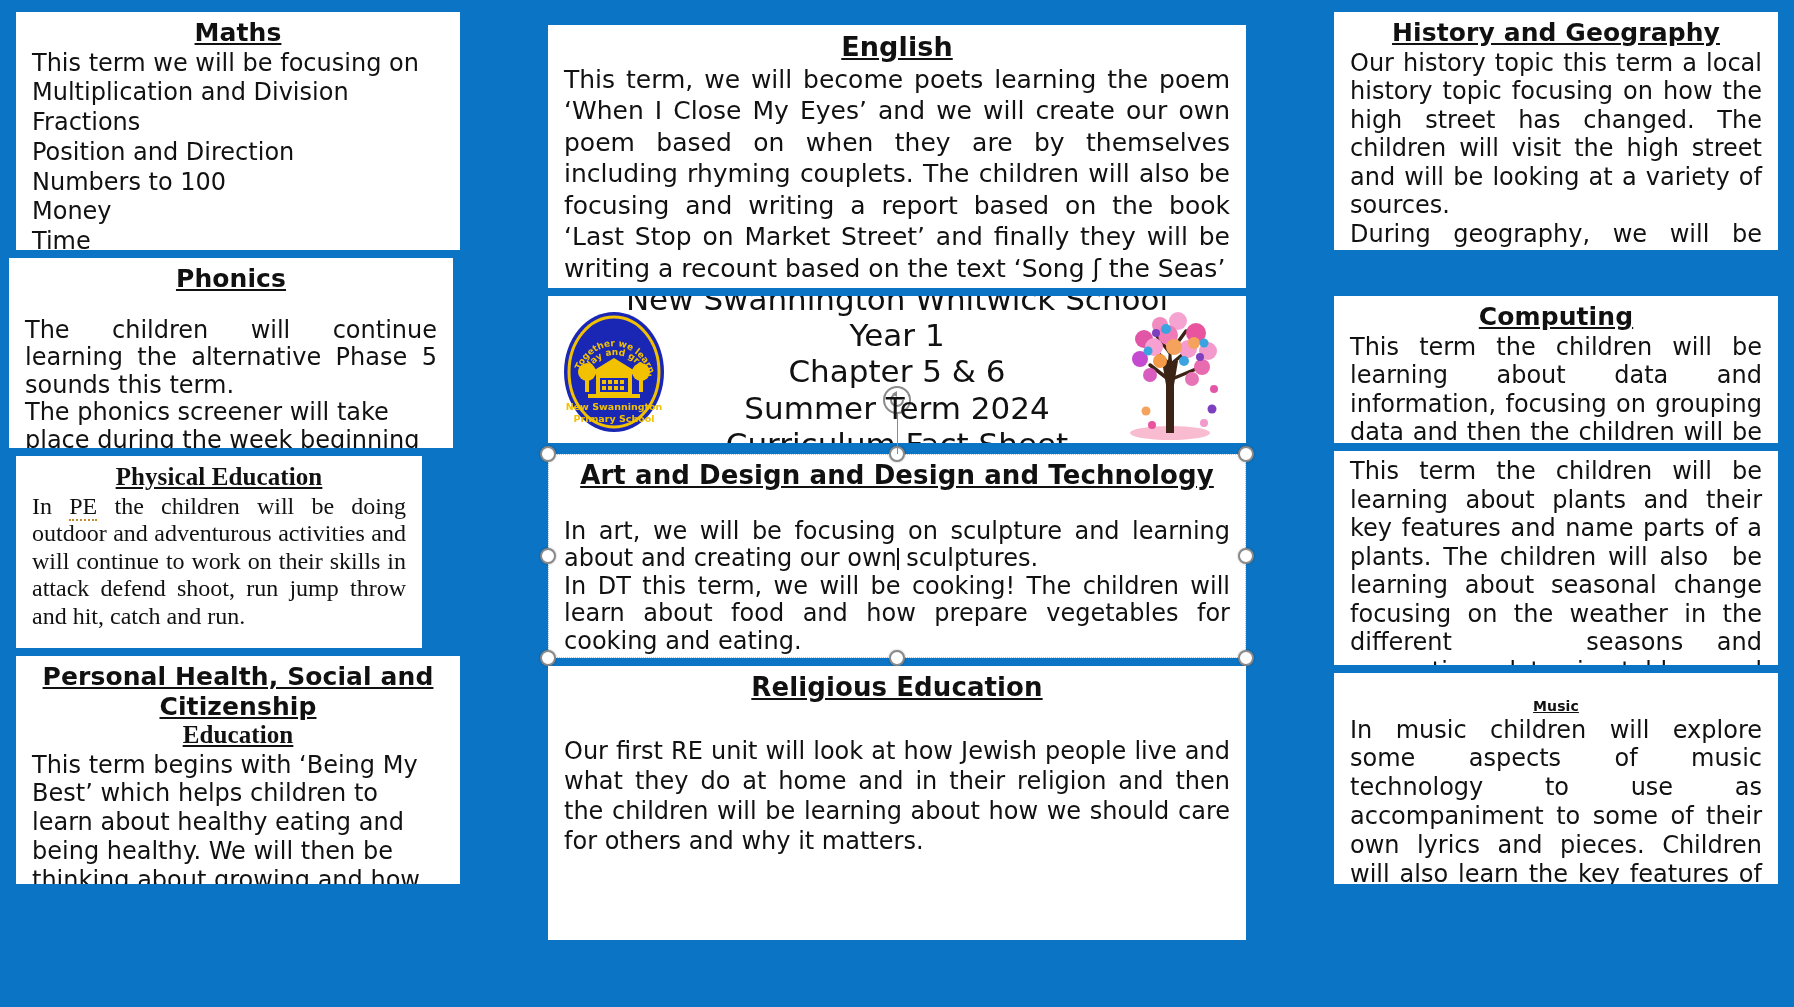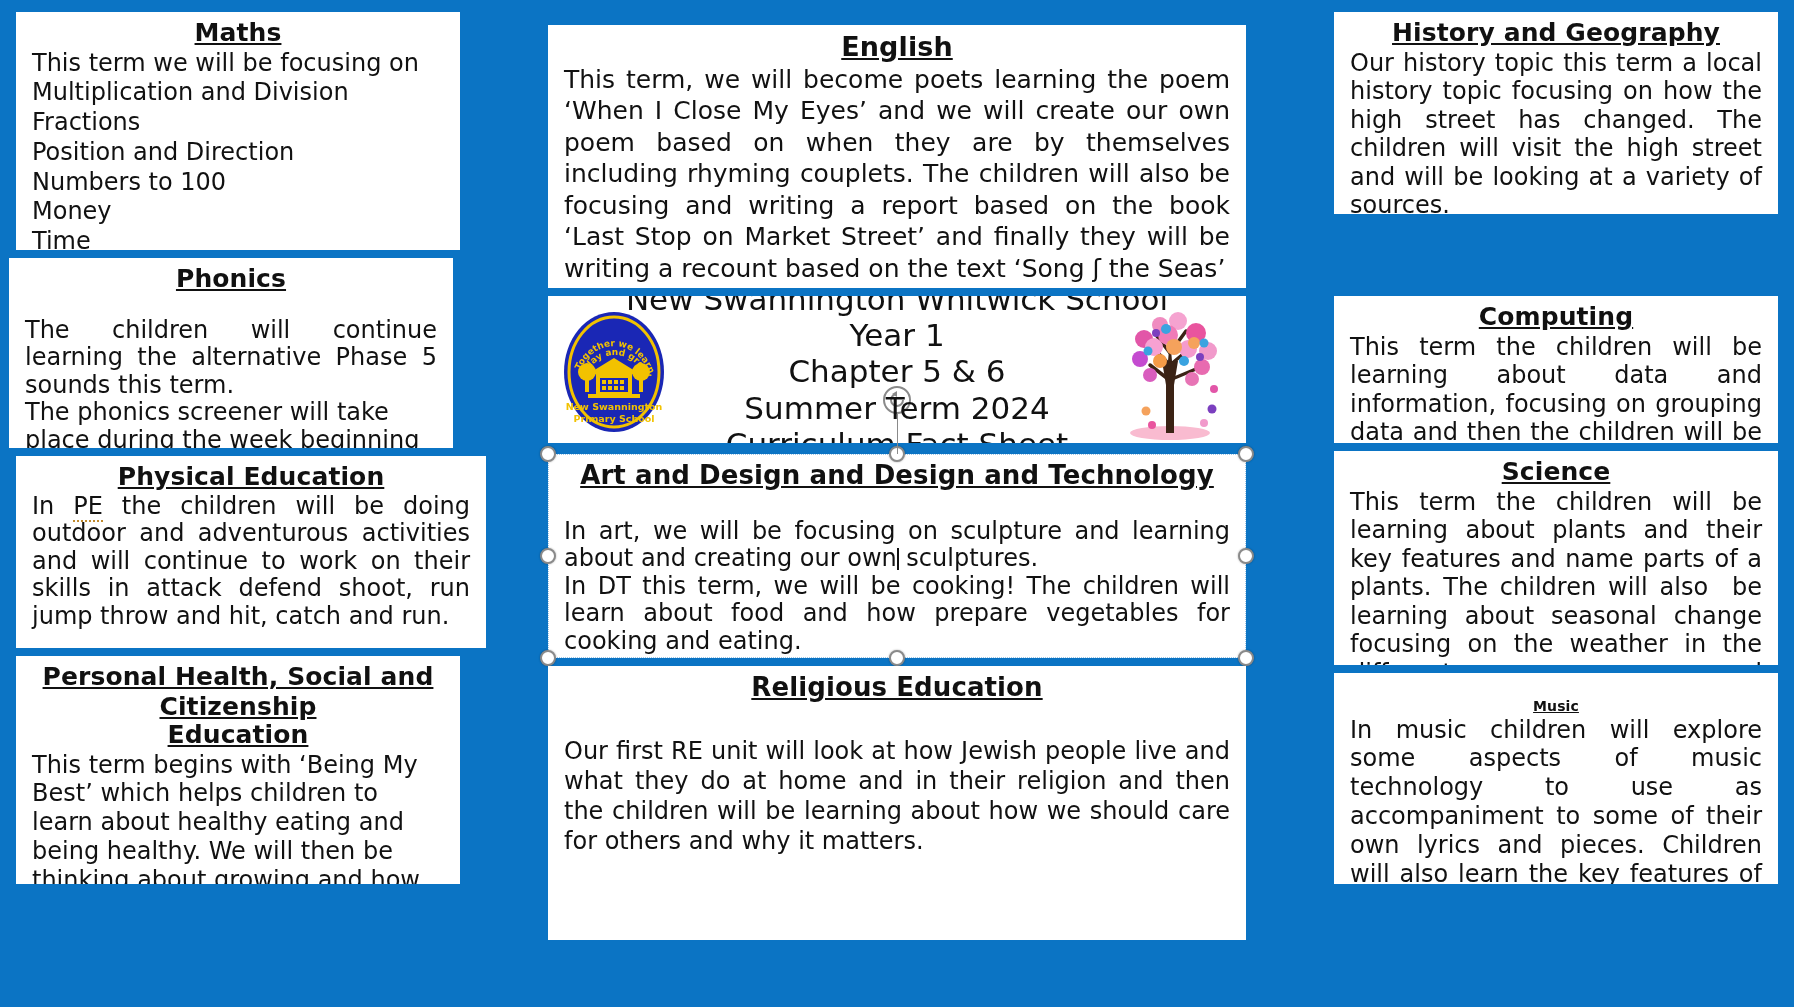--- a/index.html
+++ b/index.html
@@ -125,28 +125,28 @@
 Time</div>
   </div>
 
   <div class="box" id="box-phonics" style="left:9px;top:258px;width:444px;height:190px;">
     <div class="title">Phonics</div>
     <div class="gap"></div>
     <div class="body-txt">The children will continue learning the alternative Phase 5 sounds this term.</div>
     <div class="body-txt left"><span>The phonics screener will take place during the week beginning 10</span></div>
   </div>
 
-  <div class="box" id="box-pe" style="left:16px;top:456px;width:470px;height:192px;">
+  <div class="box" id="box-pe" style="left:16px;top:456px;width:406px;height:192px;font-family:Liberation Serif, serif;">
     <div class="title">Physical Education</div>
     <div class="body-txt"><span>In </span><span class="spell">PE</span><span> the children will be doing outdoor and adventurous activities and will continue to work on their skills in attack defend shoot, run jump throw and hit, catch and run.</span></div>
   </div>
 
   <div class="box" id="box-phsce" style="left:16px;top:656px;width:444px;height:228px;">
     <div class="title">Personal Health, Social and Citizenship</div>
-    <div class="title" style="margin-top:-2px;">Education</div>
+    <div class="title" style="margin-top:-2px;font-family:Liberation Serif, serif;">Education</div>
     <div class="body-txt left" style="line-height:1.2;">This term begins with ‘Being My Best’ which helps children to learn about healthy eating and being healthy. We will then be thinking about growing and how to care for babies.</div>
   </div>
 
   <div class="box" id="box-english" style="left:548px;top:25px;width:698px;height:263px;">
     <div class="title" style="font-size:27px;">English</div>
     <div class="body-txt" style="font-size:25px;line-height:1.26;">This term, we will become poets learning the poem ‘When I Close My Eyes’ and we will create our own poem based on when they are by themselves including rhyming couplets. The children will also be focusing and writing a report based on the book ‘Last Stop on Market Street’ and finally they will be writing a recount based on the text ‘Song ʃ the Seas’</div>
   </div>
 
   <div class="box" id="box-header" style="left:548px;top:296px;width:698px;height:147px;">
     <div class="hdr-inner">
@@ -258,33 +258,32 @@
       <polygon points="10,1 10,7 5,4" fill="#8a8a8a"></polygon>
     </svg>
   </div>
 
   <div class="box" id="box-re" style="left:548px;top:666px;width:698px;height:274px;">
     <div class="title" style="font-size:26px;">Religious Education</div>
     <div class="gap" style="height:32px;"></div>
     <div class="body-txt" style="line-height:1.26;">Our first RE unit will look at how Jewish people live and what they do at home and in their religion and then the children will be learning about how we should care for others and why it matters.</div>
   </div>
 
-  <div class="box" id="box-histgeo" style="left:1334px;top:12px;width:444px;height:202px;">
+  <div class="box" id="box-histgeo" style="left:1334px;top:12px;width:444px;height:238px;">
     <div class="title">History and Geography</div>
     <div class="body-txt" style="line-height:1.19;">Our history topic this term a local history topic focusing on how the high street has changed. The children will visit the high street and will be looking at a variety of sources.
 During geography, we will be comparing Whitwick to a seaside town and learning about the geographical features.</div>
   </div>
 
   <div class="box" id="box-computing" style="left:1334px;top:296px;width:444px;height:147px;">
     <div class="title">Computing</div>
     <div class="body-txt" style="line-height:1.19;">This term the children will be learning about data and information, focusing on grouping data and then the children will be learning about the different technology that is around them focusing on computing systems and networks.</div>
   </div>
 
   <div class="box" id="box-science" style="left:1334px;top:451px;width:444px;height:214px;">
-    <div class="title">Science</div>
     <div class="body-txt" style="line-height:1.19;">This term the children will be learning about plants and their key features and name parts of a plants. The children will also  be learning about seasonal change focusing on the weather in the different    seasons and presenting data in tables and charts and compare the seasons.</div>
   </div>
 
   <div class="box" id="box-music" style="left:1334px;top:673px;width:444px;height:211px;">
     <div class="title" style="font-size:14px;margin-top:19px;">Music</div>
     <div class="body-txt" style="line-height:1.2;">In music children will explore some aspects of music technology to use as accompaniment to some of their own lyrics and pieces. Children will also learn the key features of folk music, experimental music and disco music</div>
   </div>
 
 </div>
 

